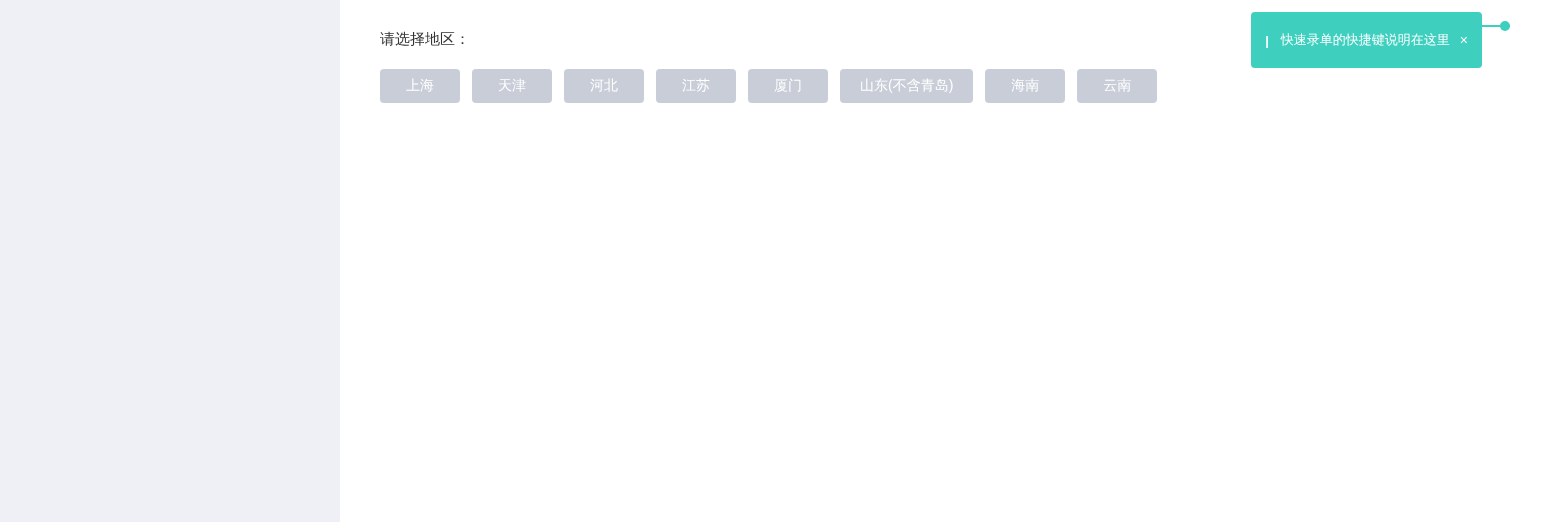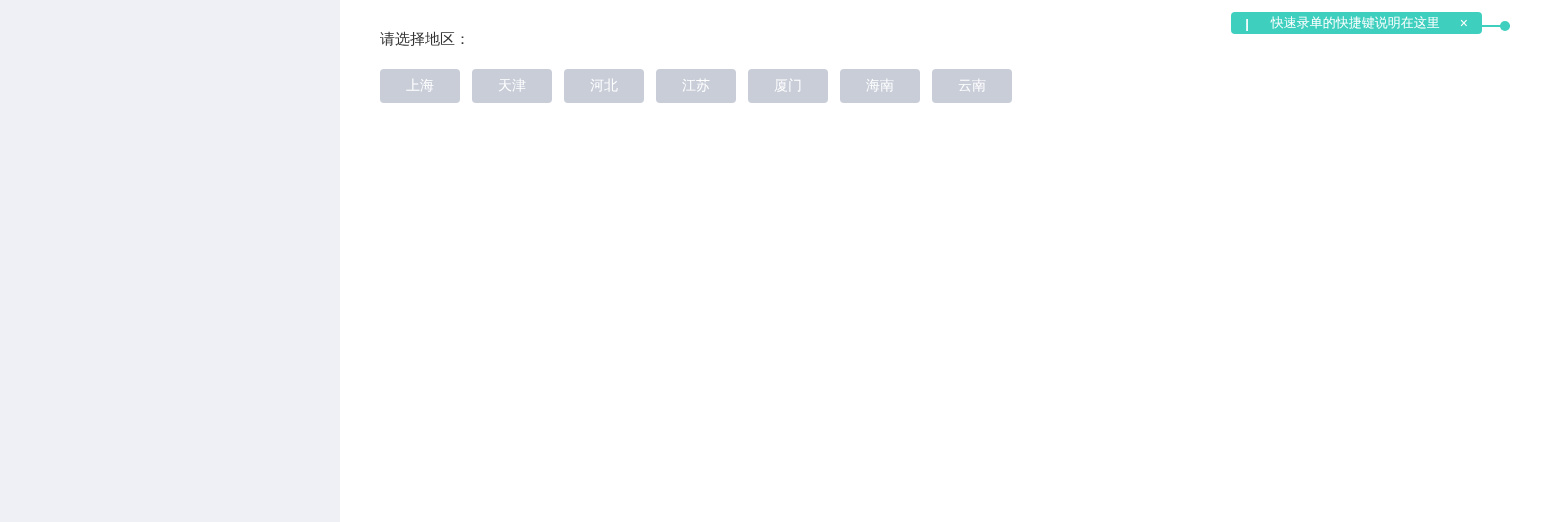--- a/index.html
+++ b/index.html
@@ -63,25 +63,25 @@
     }
 
     
     .tooltip-bar {
       position: absolute;
       top: 12px;
       right: 80px;
       background: #3ecfbf;
       color: #ffffff;
       font-size: 13px;
-      padding: 2px 14px;
+      padding: 19px 14px;
       border-radius: 4px;
       display: flex;
       align-items: center;
-      gap: 20px;
+      gap: 10px;
       white-space: nowrap;
     }
 
     .tooltip-bar::before {
       content: '|';
       font-weight: bold;
       color: #ffffff;
       margin-right: 2px;
     }
 
@@ -121,20 +121,21 @@
 <div class="main-content">
   <div class="page-title">请选择地区：</div>
 
   <div class="region-buttons">
 
   <button class="region-btn">上海</button>
       <button class="region-btn">天津</button>
       <button class="region-btn">河北</button>
       <button class="region-btn">江苏</button>
       <button class="region-btn">厦门</button>
+      <button class="region-btn">山东(不含青岛)</button>
       <button class="region-btn">海南</button>
       <button class="region-btn">云南</button>
     </div>
 </div>
 
 <div class="tooltip-bar">
   <span>快速录单的快捷键说明在这里</span>
   <button class="tooltip-close">×</button>
 </div>
 <div class="tooltip-line"></div>

